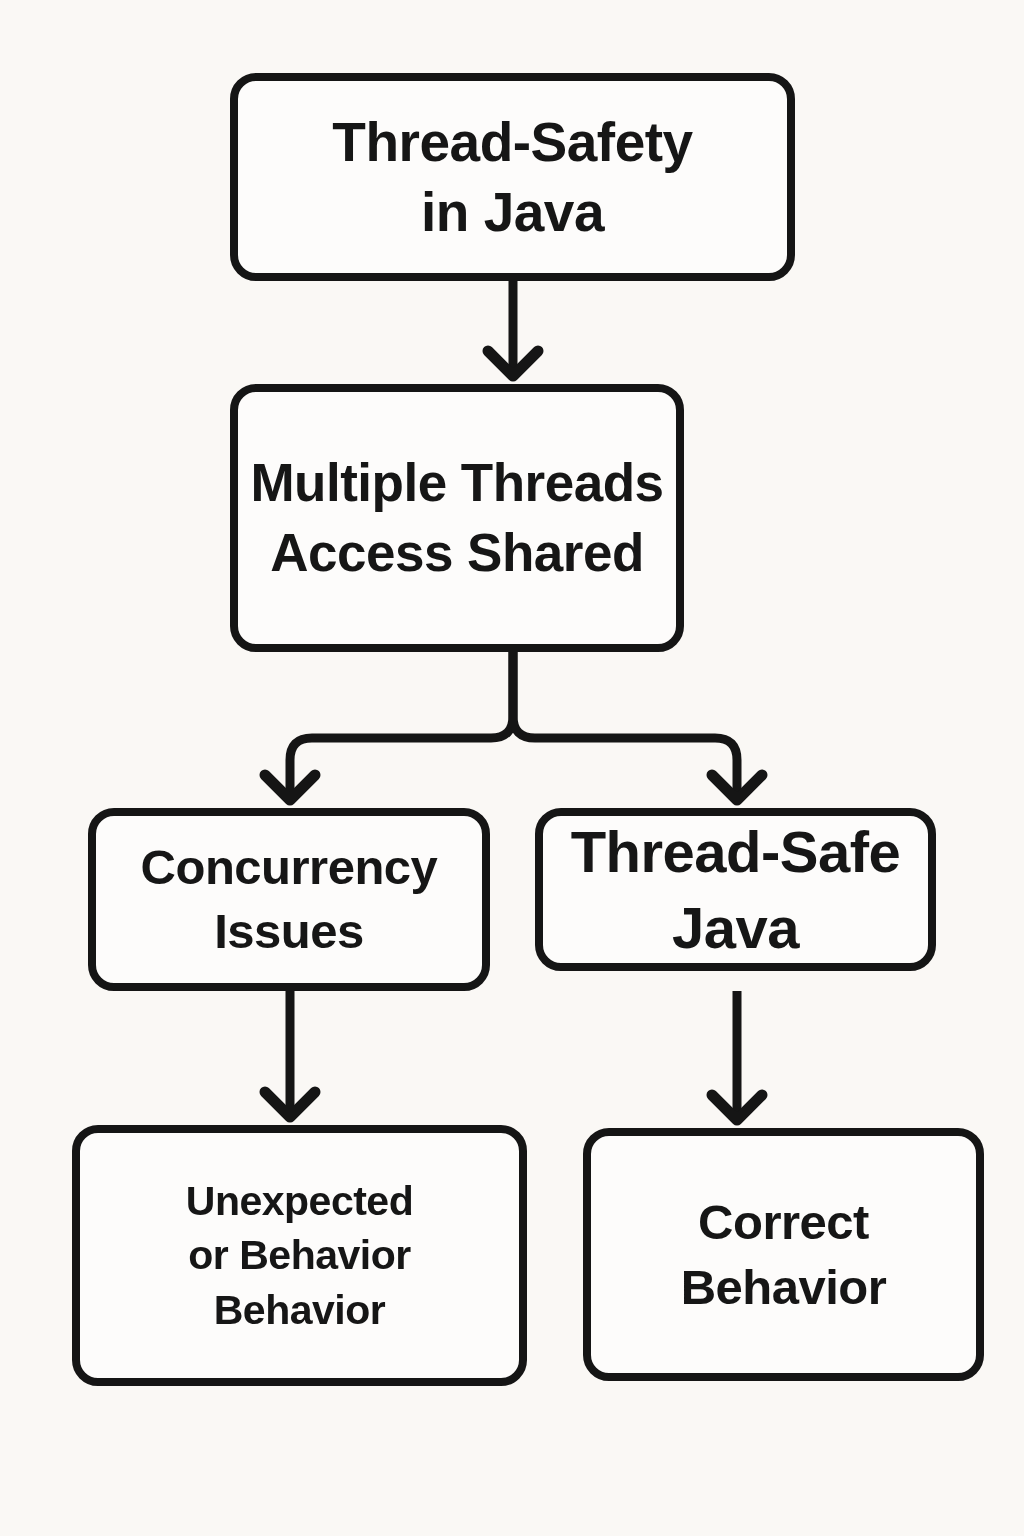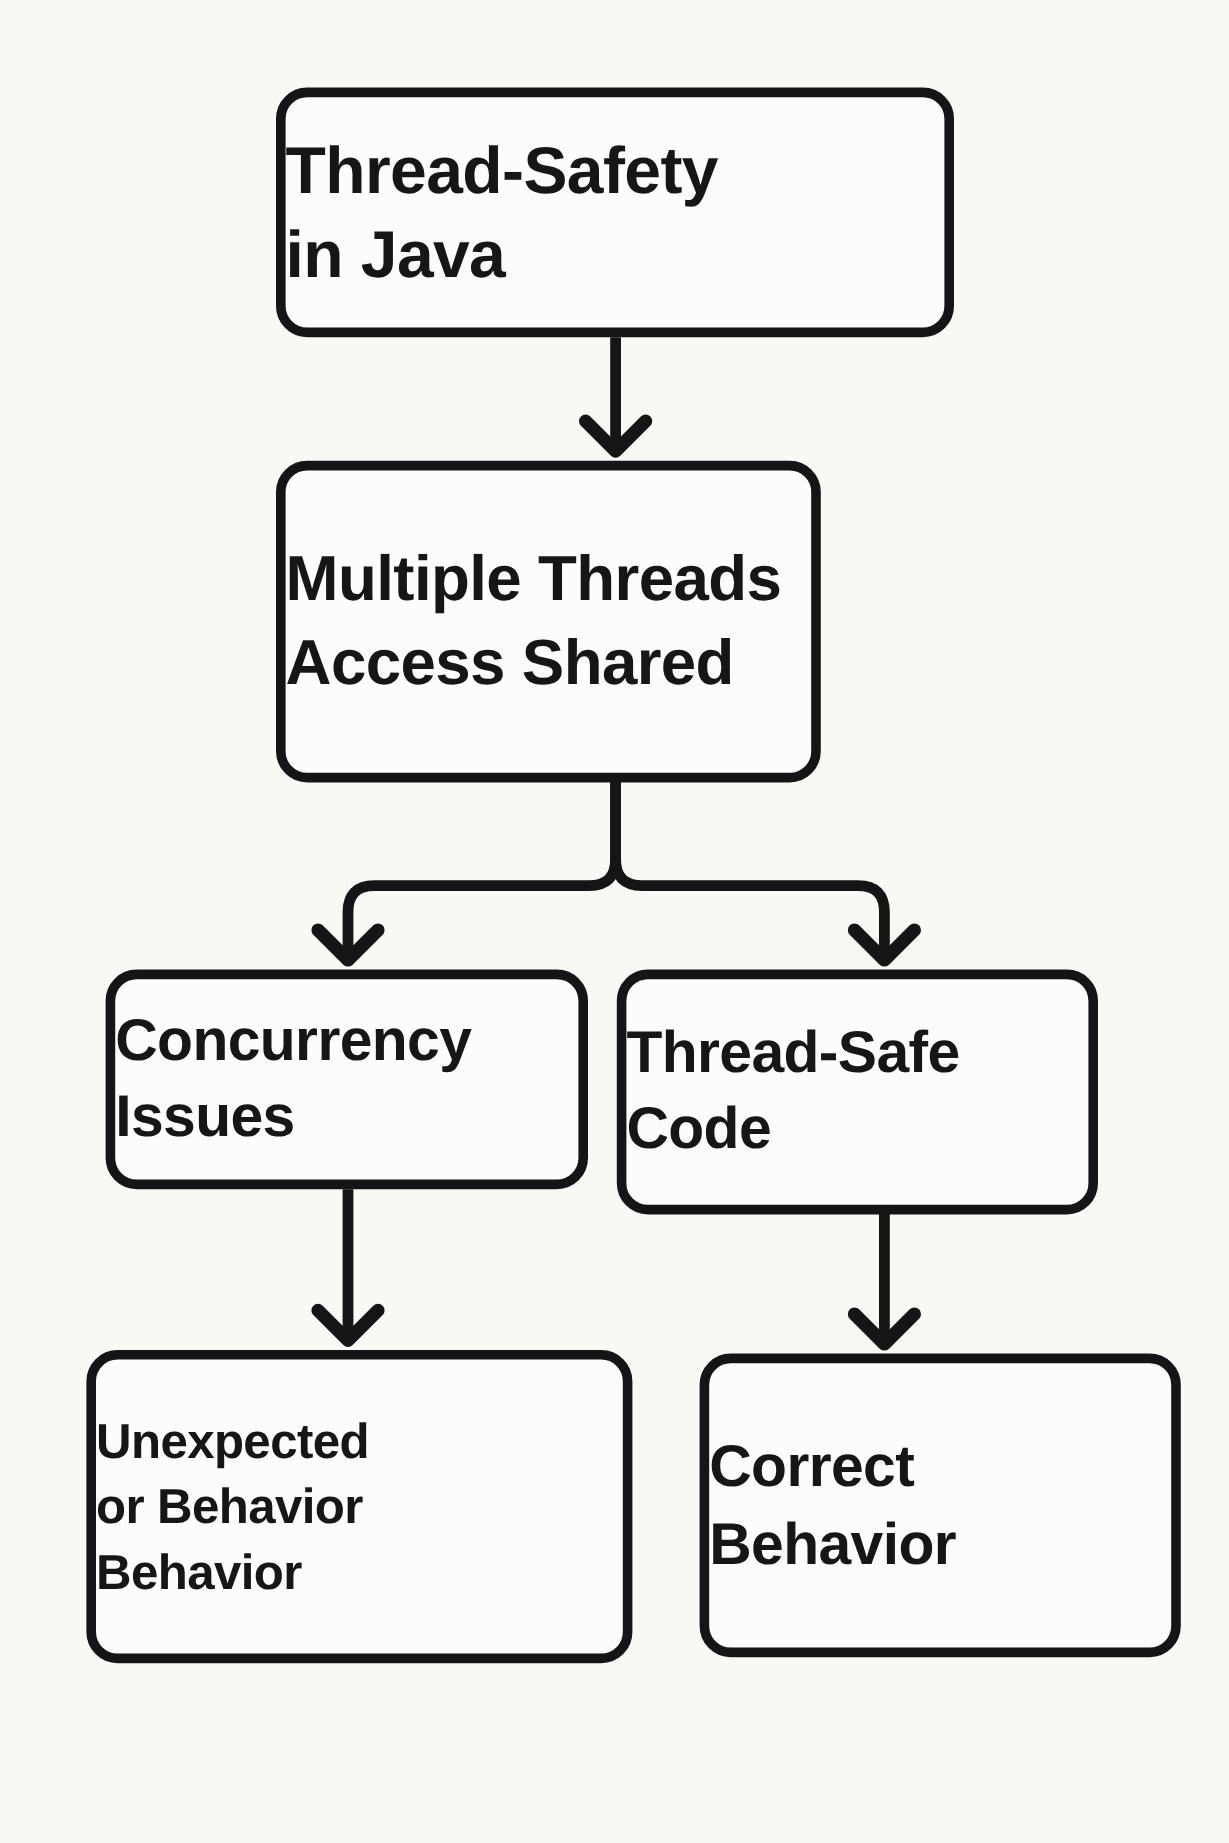--- a/index.html
+++ b/index.html
@@ -23,35 +23,35 @@
     height: 1536px;
   }
   .node {
     position: absolute;
     box-sizing: border-box;
     background: #fdfcfb;
     border: 8px solid #151515;
     border-radius: 26px;
     display: flex;
     flex-direction: column;
-    align-items: flex-start;
+    align-items: center;
     justify-content: center;
     text-align: center;
     font-weight: bold;
     color: #161616;
     letter-spacing: -0.5px;
   }
   .node .line {
     display: block;
     white-space: nowrap;
   }
   #node-root       { left: 230px; top: 73px;   width: 565px; height: 208px; font-size: 55px; line-height: 1.28; }
   #node-shared     { left: 230px; top: 384px;  width: 454px; height: 268px; font-size: 53px; line-height: 1.32; }
   #node-issues     { left: 88px;  top: 808px;  width: 402px; height: 183px; font-size: 49px; line-height: 1.3; }
-  #node-safe       { left: 514px; top: 808px;  width: 401px; height: 204px; font-size: 49px; line-height: 1.3; }
+  #node-safe       { left: 535px; top: 808px;  width: 401px; height: 163px; font-size: 58px; line-height: 1.3; }
   #node-unexpected { left: 72px;  top: 1125px; width: 455px; height: 261px; font-size: 41px; line-height: 1.32; }
   #node-correct    { left: 535px; top: 1128px; width: 401px; height: 253px; font-size: 49px; line-height: 1.32; margin-left: 48px; }
 
   .edge-line {
     stroke: #151515;
     stroke-width: 9;
     fill: none;
   }
   .edge-head {
     stroke: #151515;
@@ -94,21 +94,21 @@
     <span class="line">Access Shared</span>
   </div>
 
   <div class="node" id="node-issues">
     <span class="line">Concurrency</span>
     <span class="line">Issues</span>
   </div>
 
   <div class="node" id="node-safe">
     <span class="line">Thread-Safe</span>
-    <span class="line">Code</span>
+    <span class="line">Java</span>
   </div>
 
   <div class="node" id="node-unexpected">
     <span class="line">Unexpected</span>
     <span class="line">or Behavior</span>
     <span class="line">Behavior</span>
   </div>
 
   <div class="node" id="node-correct">
     <span class="line">Correct</span>

